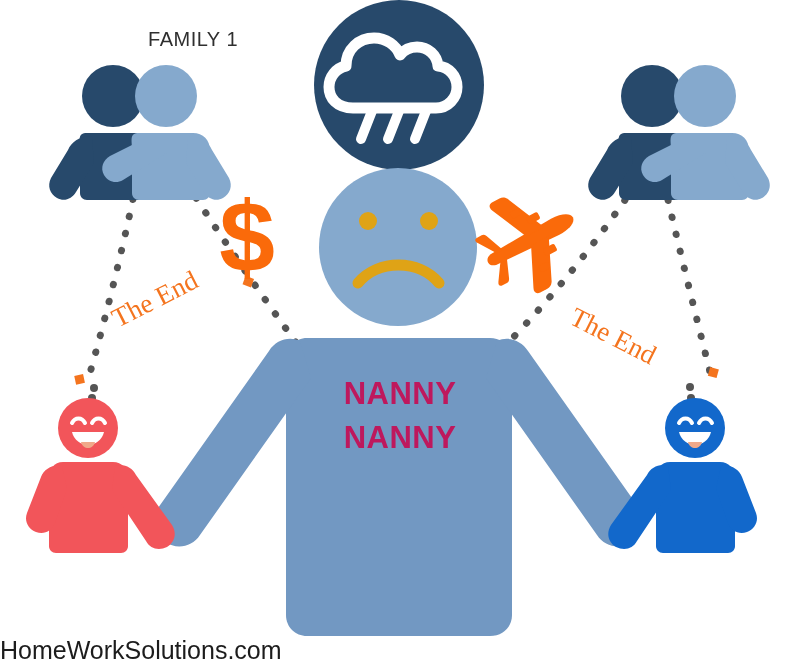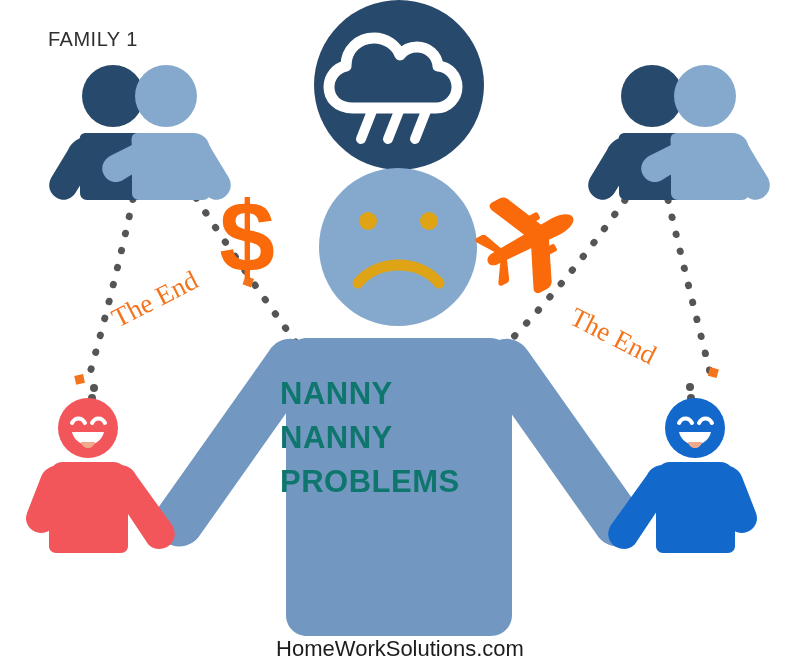--- a/index.html
+++ b/index.html
@@ -25,21 +25,21 @@
     width: 800px;
     height: 670px;
   }
   .family-label {
     position: absolute;
     font-family: "Liberation Sans", sans-serif;
     font-size: 20px;
     letter-spacing: 0.5px;
     color: #2f2f2f;
     white-space: nowrap;
-    text-align: left;
+    text-align: right;
   }
   #family1-label { left: 48px; top: 28px; width: 190px; }
   #family2-label { left: 588px; top: 28px; width: 190px; }
 
   .end-label {
     position: absolute;
     font-family: "Liberation Serif", serif;
     font-size: 27px;
     color: #f4741e;
     white-space: nowrap;
@@ -55,38 +55,37 @@
     top: 300px;
     transform: rotate(27deg);
     transform-origin: left center;
   }
 
   #center-text {
     position: absolute;
     left: 280px;
     top: 372px;
     width: 240px;
-    text-align: left;
-    color: #0f766e;
+    text-align: center;
+    color: #be185d;
     font-family: "Liberation Sans", sans-serif;
     font-weight: bold;
     font-size: 31px;
     line-height: 44px;
     letter-spacing: 0.5px;
   }
   #center-text div { display: block; }
 
   #footer-text {
     position: absolute;
     left: 0;
     top: 636px;
     width: 800px;
-    text-align: center;
     font-family: "Liberation Sans", sans-serif;
-    font-size: 22px;
+    font-size: 25px;
     color: #1c1c1c;
     white-space: nowrap;
   }
 </style>
 </head>
 <body>
 
 <div id="canvas">
 
   <svg id="art" viewBox="0 0 800 670" xmlns="http://www.w3.org/2000/svg">
@@ -369,18 +368,17 @@
   </svg>
 
   <div class="family-label" id="family1-label">FAMILY 1</div>
 
   <div class="end-label" id="end-left">The End</div>
   <div class="end-label" id="end-right">The End</div>
 
   <div id="center-text">
     <div>NANNY</div>
     <div>NANNY</div>
-    <div>PROBLEMS</div>
   </div>
 
   <div id="footer-text">HomeWorkSolutions.com</div>
 
 </div>
 
 </body></html>

